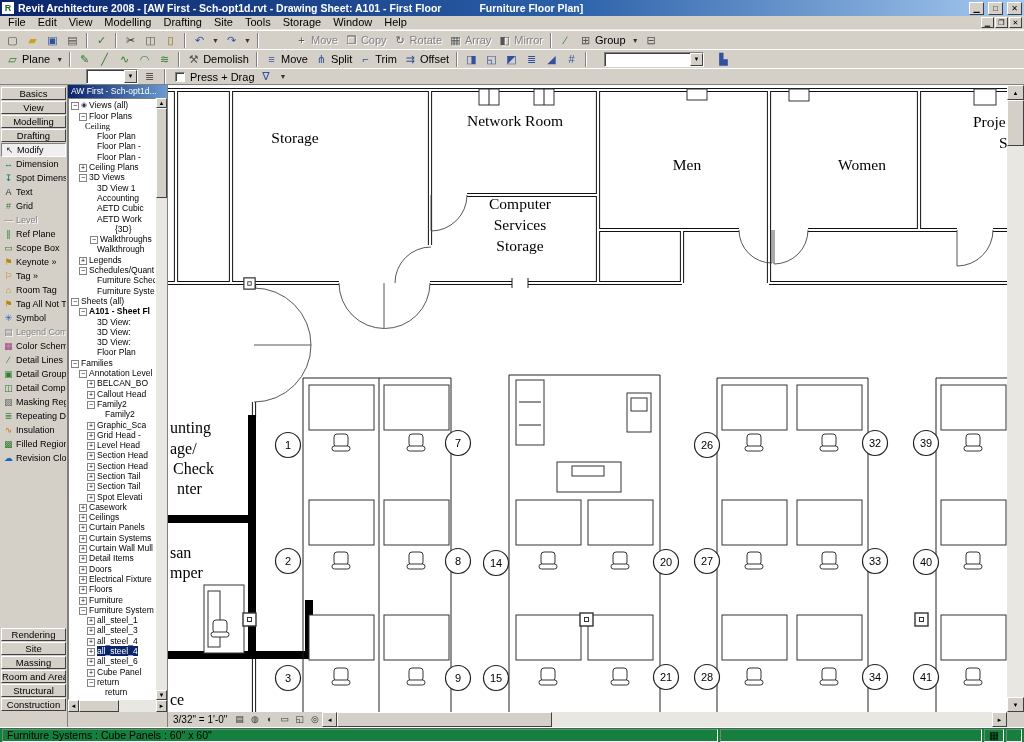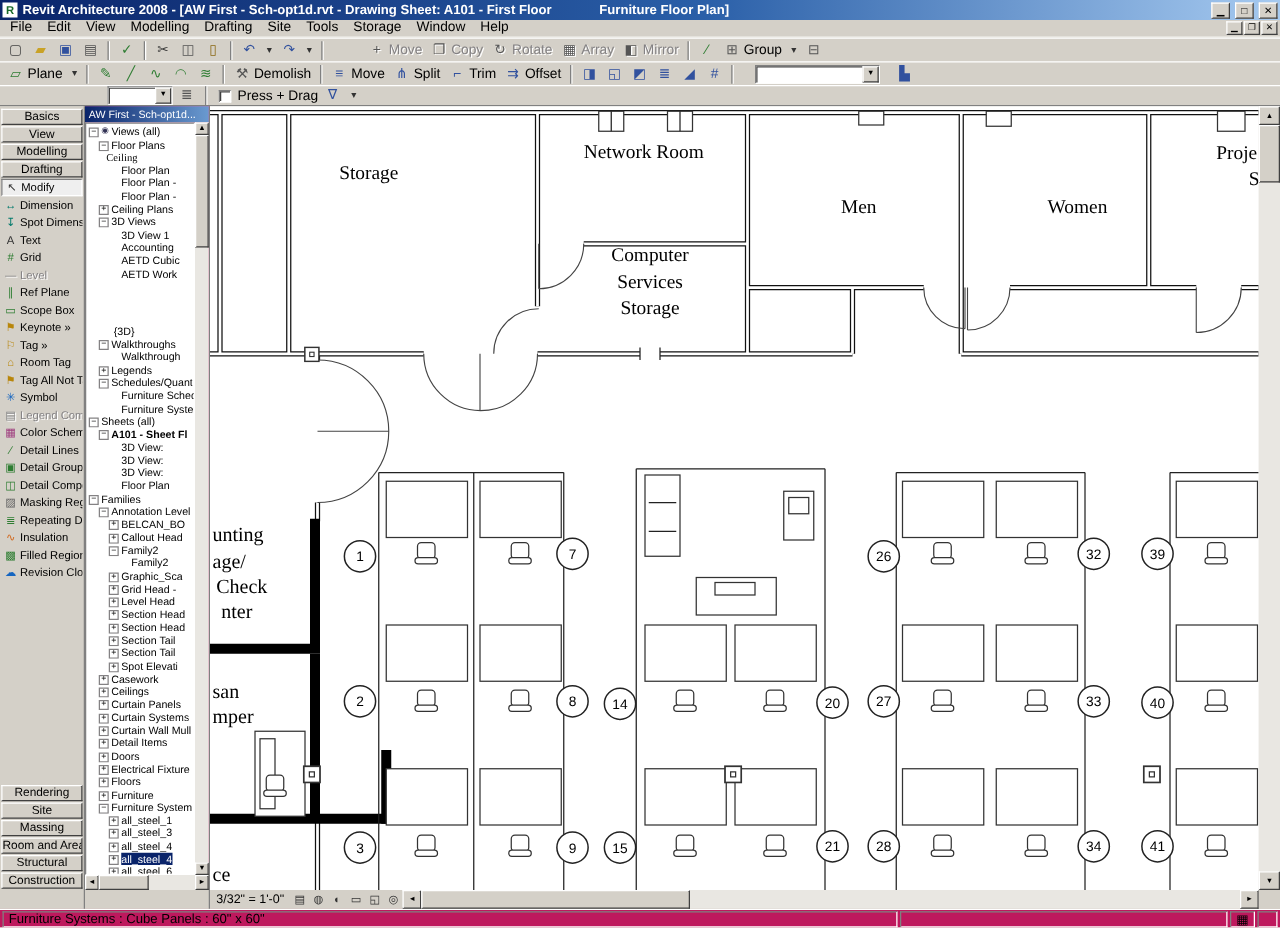--- a/index.html
+++ b/index.html
@@ -71,21 +71,21 @@
 
 
 .bottomrow{display:flex;height:15px}
 .db-bottom{width:68px;background:#d4d0c8;border-right:1px solid #808080}
 .br-bottom{width:100px;background:#d4d0c8;border-right:1px solid #808080}
 .viewbar{width:856px;display:flex;align-items:center;background:#d4d0c8}
 .vb-scale{font-size:10px;padding:0 5px;white-space:nowrap}
 .vb-ic{width:15px;height:13px;font-size:9px;line-height:12px;text-align:center;flex:none}
 .hscroll{flex:1;height:15px;background:#e9e7e2;display:flex}
 .corner{width:17px;height:15px;background:#d4d0c8;flex:none}
-.statusbar{height:15px;display:flex;align-items:center;gap:2px;background:#be185d;border-top:1px solid #fff;padding:0 2px}
+.statusbar{height:15px;display:flex;align-items:center;gap:2px;background:#15803d;border-top:1px solid #fff;padding:0 2px}
 .st-cell{height:13px;border:1px solid;border-color:#808080 #fff #fff #808080;display:flex;align-items:center;padding:0 4px;font-size:10.5px;white-space:nowrap;overflow:hidden}
 </style>
 </head>
 <body>
 
 <div class="titlebar">
   <span class="app-icon">R</span>
   <span class="title-text">Revit Architecture 2008 - [AW First - Sch-opt1d.rvt - Drawing Sheet: A101 - First Floor</span>
   <span class="title-suffix">Furniture Floor Plan]</span>
   <span class="tb-spacer"></span>
@@ -425,25 +425,25 @@
           <span class="tr-lbl">Accounting</span>
         </div>
         <div class="tree-row" style="padding-left: 18px;">
           <span style="width: 10px; flex: 0 0 auto;"></span>
           <span class="tr-lbl">AETD Cubic</span>
         </div>
         <div class="tree-row" style="padding-left: 18px;">
           <span style="width: 10px; flex: 0 0 auto;"></span>
           <span class="tr-lbl">AETD Work</span>
         </div>
-        <div class="tree-row" style="padding-left: 12px; margin-top: 36px;">
+        <div class="tree-row" style="padding-left: 36px;">
           <span style="width: 10px; flex: 0 0 auto;"></span>
           <span class="tr-lbl">{3D}</span>
         </div>
-        <div class="tree-row" style="padding-left: 10px;">
+        <div class="tree-row" style="padding-left: 10px; margin-left: 11px;">
           <span class="tr-box">−</span>
           <span class="tr-lbl">Walkthroughs</span>
         </div>
         <div class="tree-row" style="padding-left: 18px;">
           <span style="width: 10px; flex: 0 0 auto;"></span>
           <span class="tr-lbl">Walkthrough</span>
         </div>
         <div class="tree-row" style="padding-left: 10px;">
           <span class="tr-box">+</span>
           <span class="tr-lbl">Legends</span>

